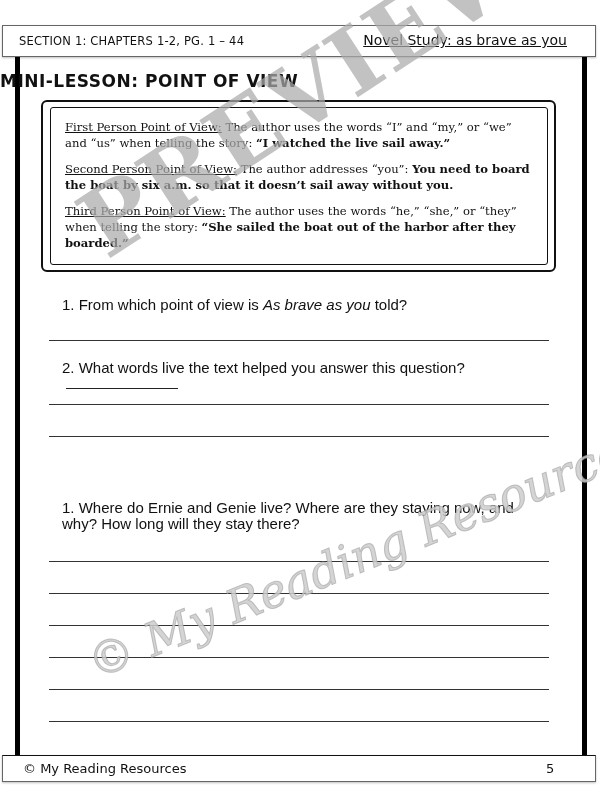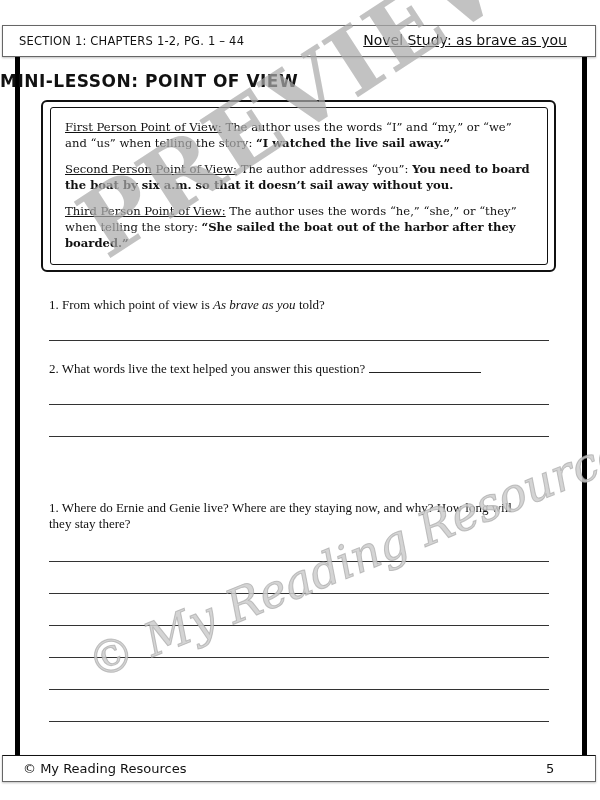--- a/index.html
+++ b/index.html
@@ -123,24 +123,24 @@
       line-height: 16px;
       color: #111;
     }
     .lesson-para { margin: 0 0 10px 0; }
     .pov-label { text-decoration: underline; }
     .pov-example { font-weight: bold; }
 
     
     .q {
       position: absolute;
-      left: 49px;
+      left: 62px;
       width: 500px;
-      font-family: Liberation Serif, serif;
-      font-size: 13px;
+      font-family: Liberation Sans, sans-serif;
+      font-size: 15px;
       line-height: 16px;
       color: #111;
     }
     .q em { font-style: italic; }
     .q-blank {
       display: inline-block;
       width: 110px;
       border-bottom: 1px solid #222;
       height: 12px;
       vertical-align: baseline;

